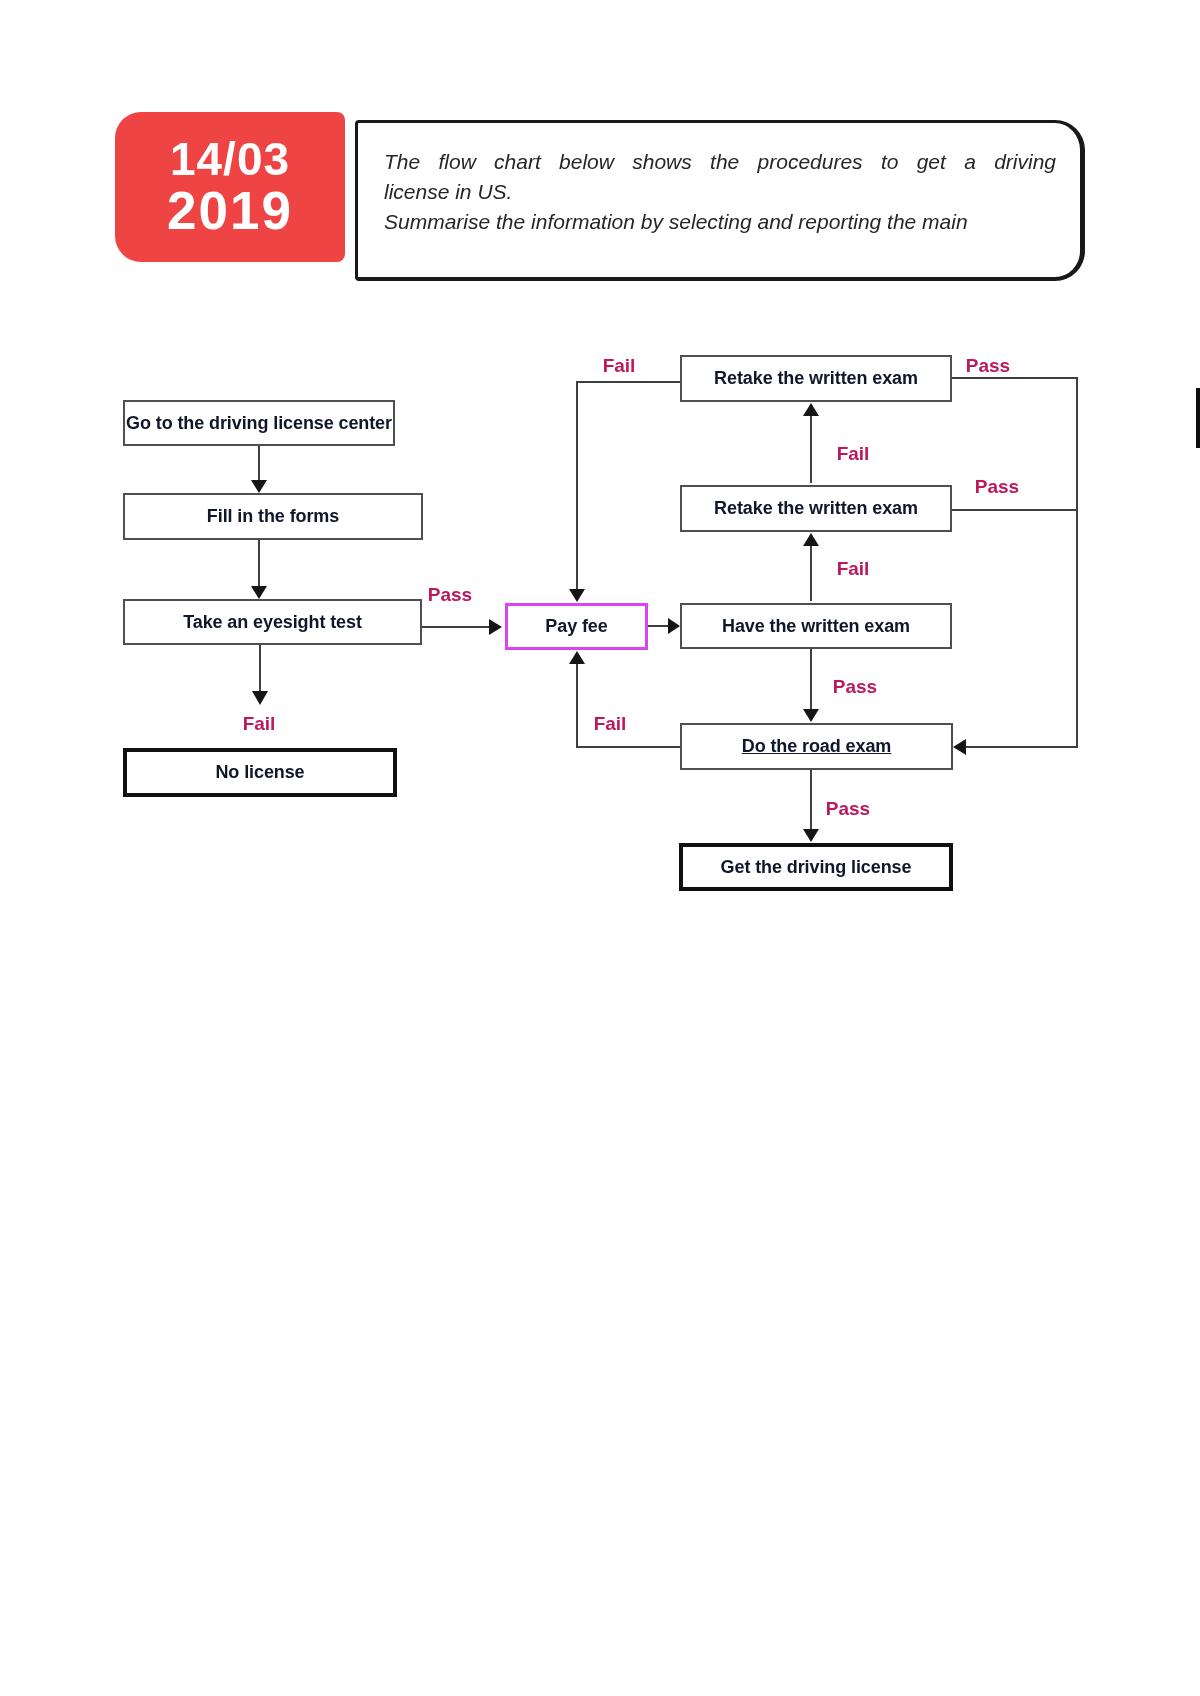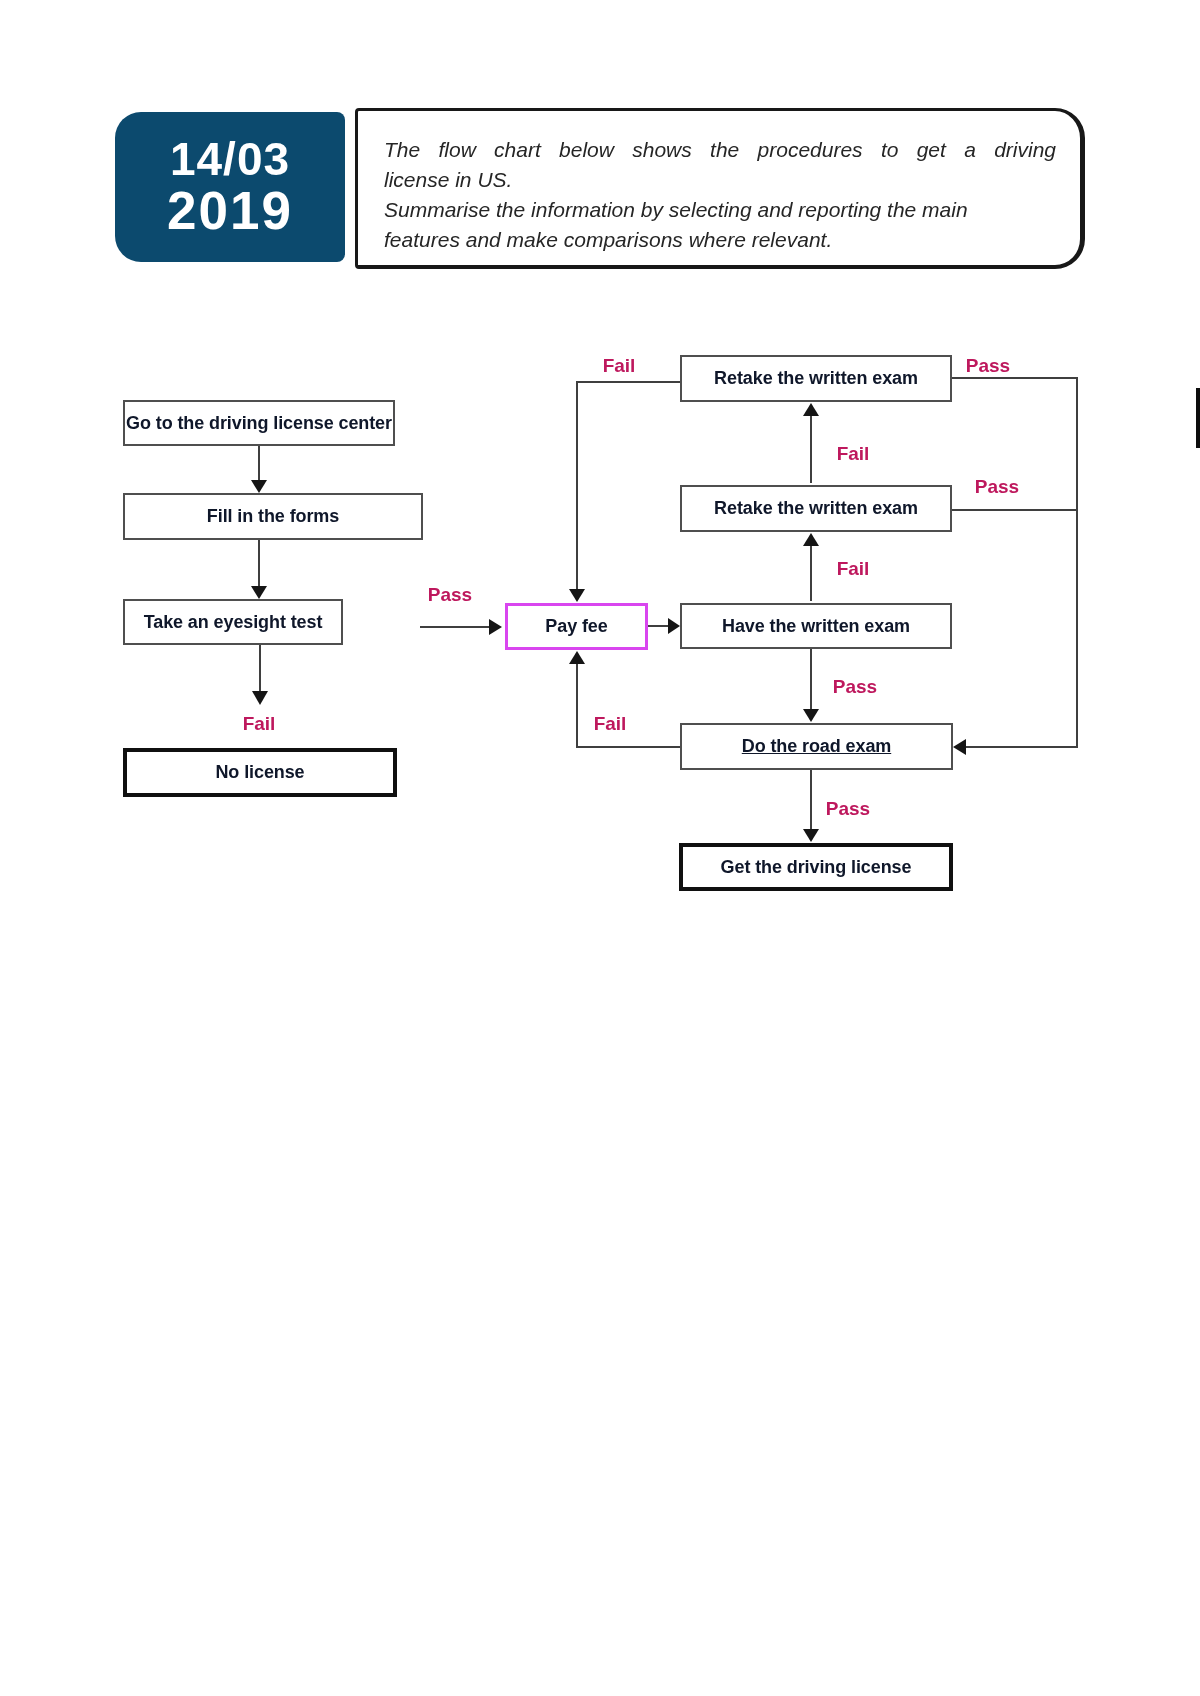--- a/index.html
+++ b/index.html
@@ -3,28 +3,28 @@
 <meta charset="utf-8">
 <style>
   html,body{margin:0;padding:0;background:#ffffff;}
   .page{
     position:relative;width:1200px;height:1696px;background:#ffffff;overflow:hidden;
     font-family:"Liberation Sans",sans-serif;color:#1c1c1c;
   }
   
   .date-badge{
     position:absolute;left:115px;top:112px;width:230px;height:150px;
-    background:#0c4a6e;border-radius:26px 8px 8px 26px;
+    background:#ef4444;border-radius:26px 8px 8px 26px;
     display:flex;flex-direction:column;align-items:center;justify-content:center;
     color:#ffffff;font-weight:700;line-height:1.04;
   }
   .date-badge .d1{font-size:46px;letter-spacing:1px;}
   .date-badge .d2{font-size:53px;letter-spacing:2px;}
   .instruction-box{
-    position:absolute;left:355px;top:108px;width:730px;height:161px;box-sizing:border-box;
+    position:absolute;left:355px;top:120px;width:730px;height:161px;box-sizing:border-box;
     background:#ffffff;border:3px solid #181818;border-right-width:5px;border-bottom-width:4px;
     border-radius:4px 30px 30px 4px;
     padding:24px 24px 0 26px;
     font-style:italic;font-size:21px;line-height:30px;color:#262626;
   }
   .iline{white-space:nowrap;}
   .iline.justify{white-space:normal;text-align:justify;text-align-last:justify;word-spacing:2px;}
   
   .node{
     position:absolute;box-sizing:border-box;background:#ffffff;
@@ -49,21 +49,20 @@
 
   <div class="date-badge">
     <div class="d1">14/03</div>
     <div class="d2">2019</div>
   </div>
 
   <div class="instruction-box">
     <div class="iline justify">The flow chart below shows the procedures to get a driving</div>
     <div class="iline">license in US.</div>
     <div class="iline">Summarise the information by selecting and reporting the main</div>
-    <div class="iline">features and make comparisons where relevant.</div>
   </div>
 
   <svg class="connector-layer" width="1200" height="1696" viewBox="0 0 1200 1696">
     <g stroke="#3f3f3f" stroke-width="2" fill="none">
 
       <line x1="259" y1="430" x2="259" y2="486"></line>
       <line x1="259" y1="540" x2="259" y2="592"></line>
       <line x1="260" y1="645" x2="260" y2="692"></line>
 
       <line x1="420" y1="627" x2="490" y2="627"></line>
@@ -100,21 +99,21 @@
 
       <polygon points="489,619 489,635 502,627"></polygon>
       <polygon points="668,618 668,634 680,626"></polygon>
 
       <polygon points="966,739 966,755 953,747"></polygon>
     </g>
   </svg>
 
   <div class="node" style="left:123px;top:400px;width:272px;height:46px;">Go to the driving license center</div>
   <div class="node" style="left:123px;top:493px;width:300px;height:47px;">Fill in the forms</div>
-  <div class="node" style="left:123px;top:599px;width:220px;height:46px;">Take an eyesight test</div>
+  <div class="node" style="left:123px;top:599px;width:299px;height:46px;">Take an eyesight test</div>
   <div class="node thick" style="left:123px;top:748px;width:274px;height:49px;">No license</div>
 
   <div class="node payfee" style="left:505px;top:603px;width:143px;height:47px;">Pay fee</div>
 
   <div class="node" style="left:680px;top:355px;width:272px;height:47px;">Retake the written exam</div>
   <div class="node" style="left:680px;top:485px;width:272px;height:47px;">Retake the written exam</div>
   <div class="node" style="left:680px;top:603px;width:272px;height:46px;">Have the written exam</div>
   <div class="node" style="left:680px;top:723px;width:273px;height:47px;text-decoration:underline;">Do the road exam</div>
   <div class="node thick" style="left:679px;top:843px;width:274px;height:48px;">Get the driving license</div>
 

